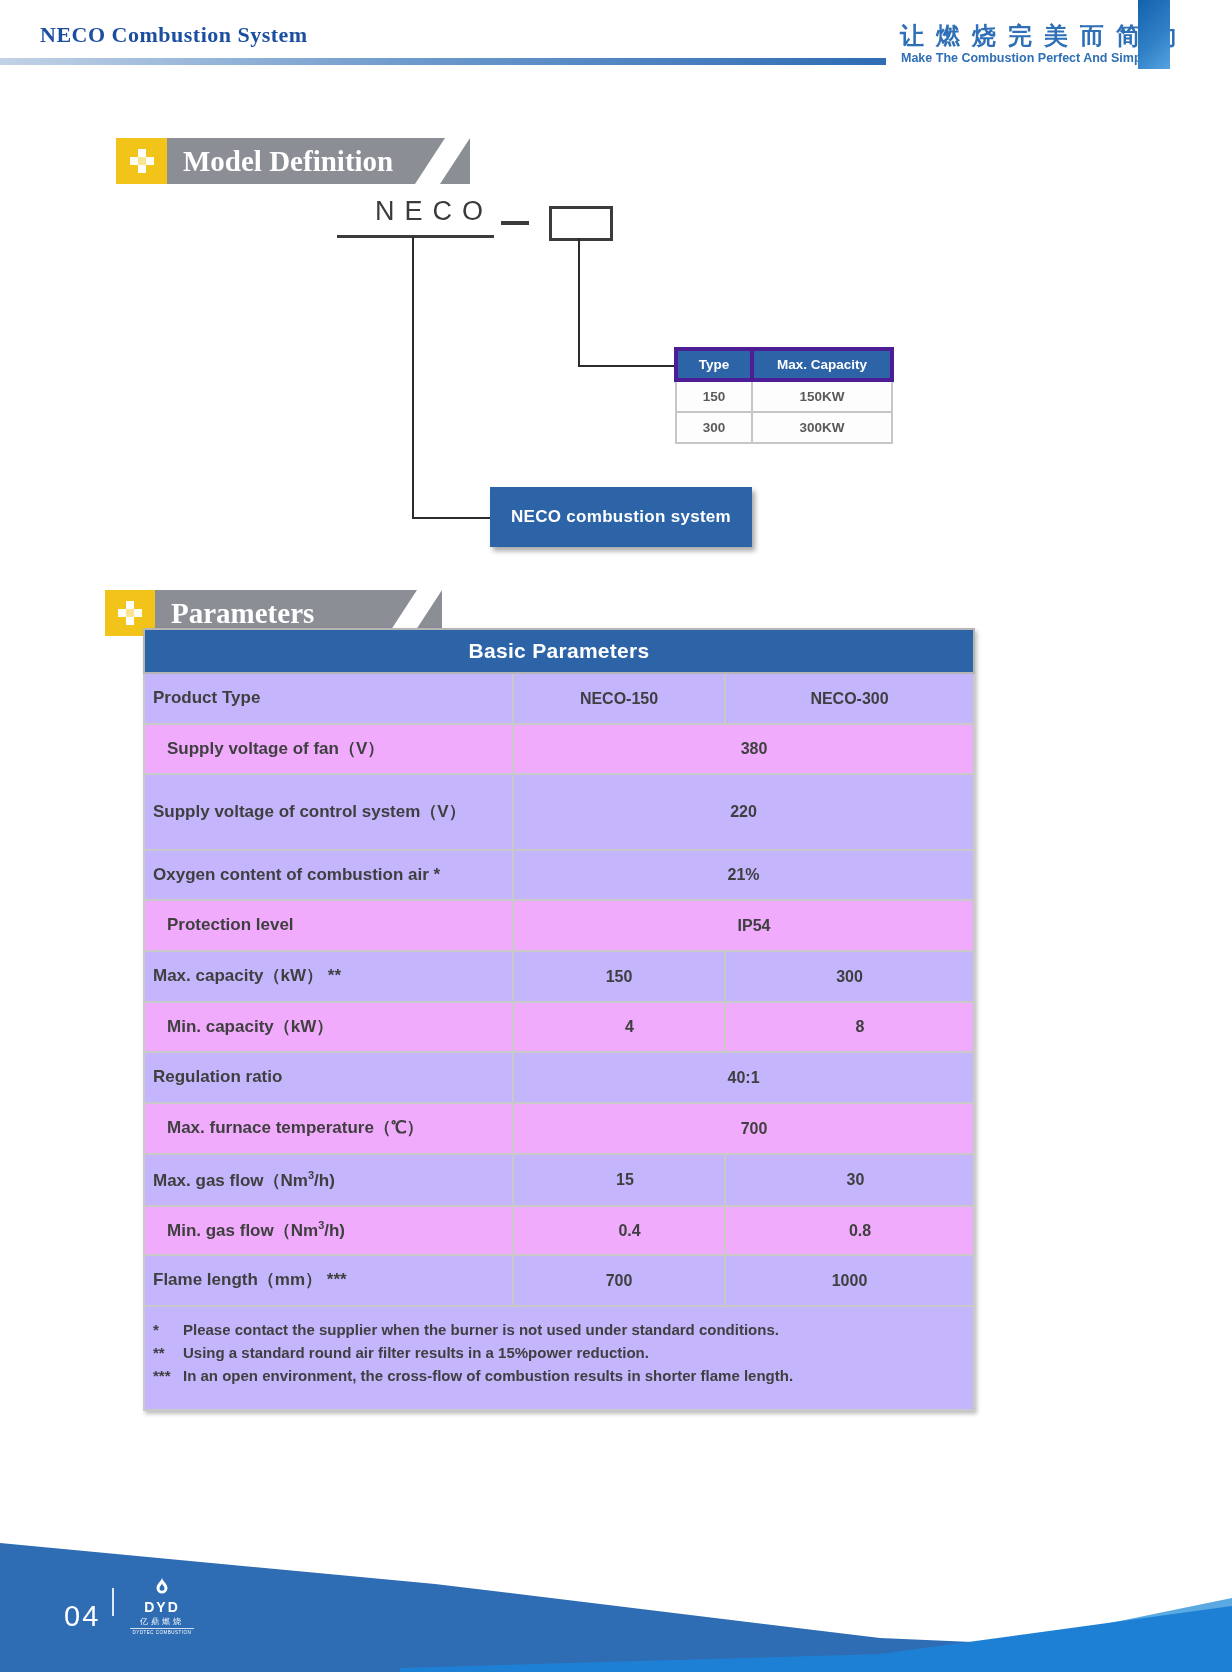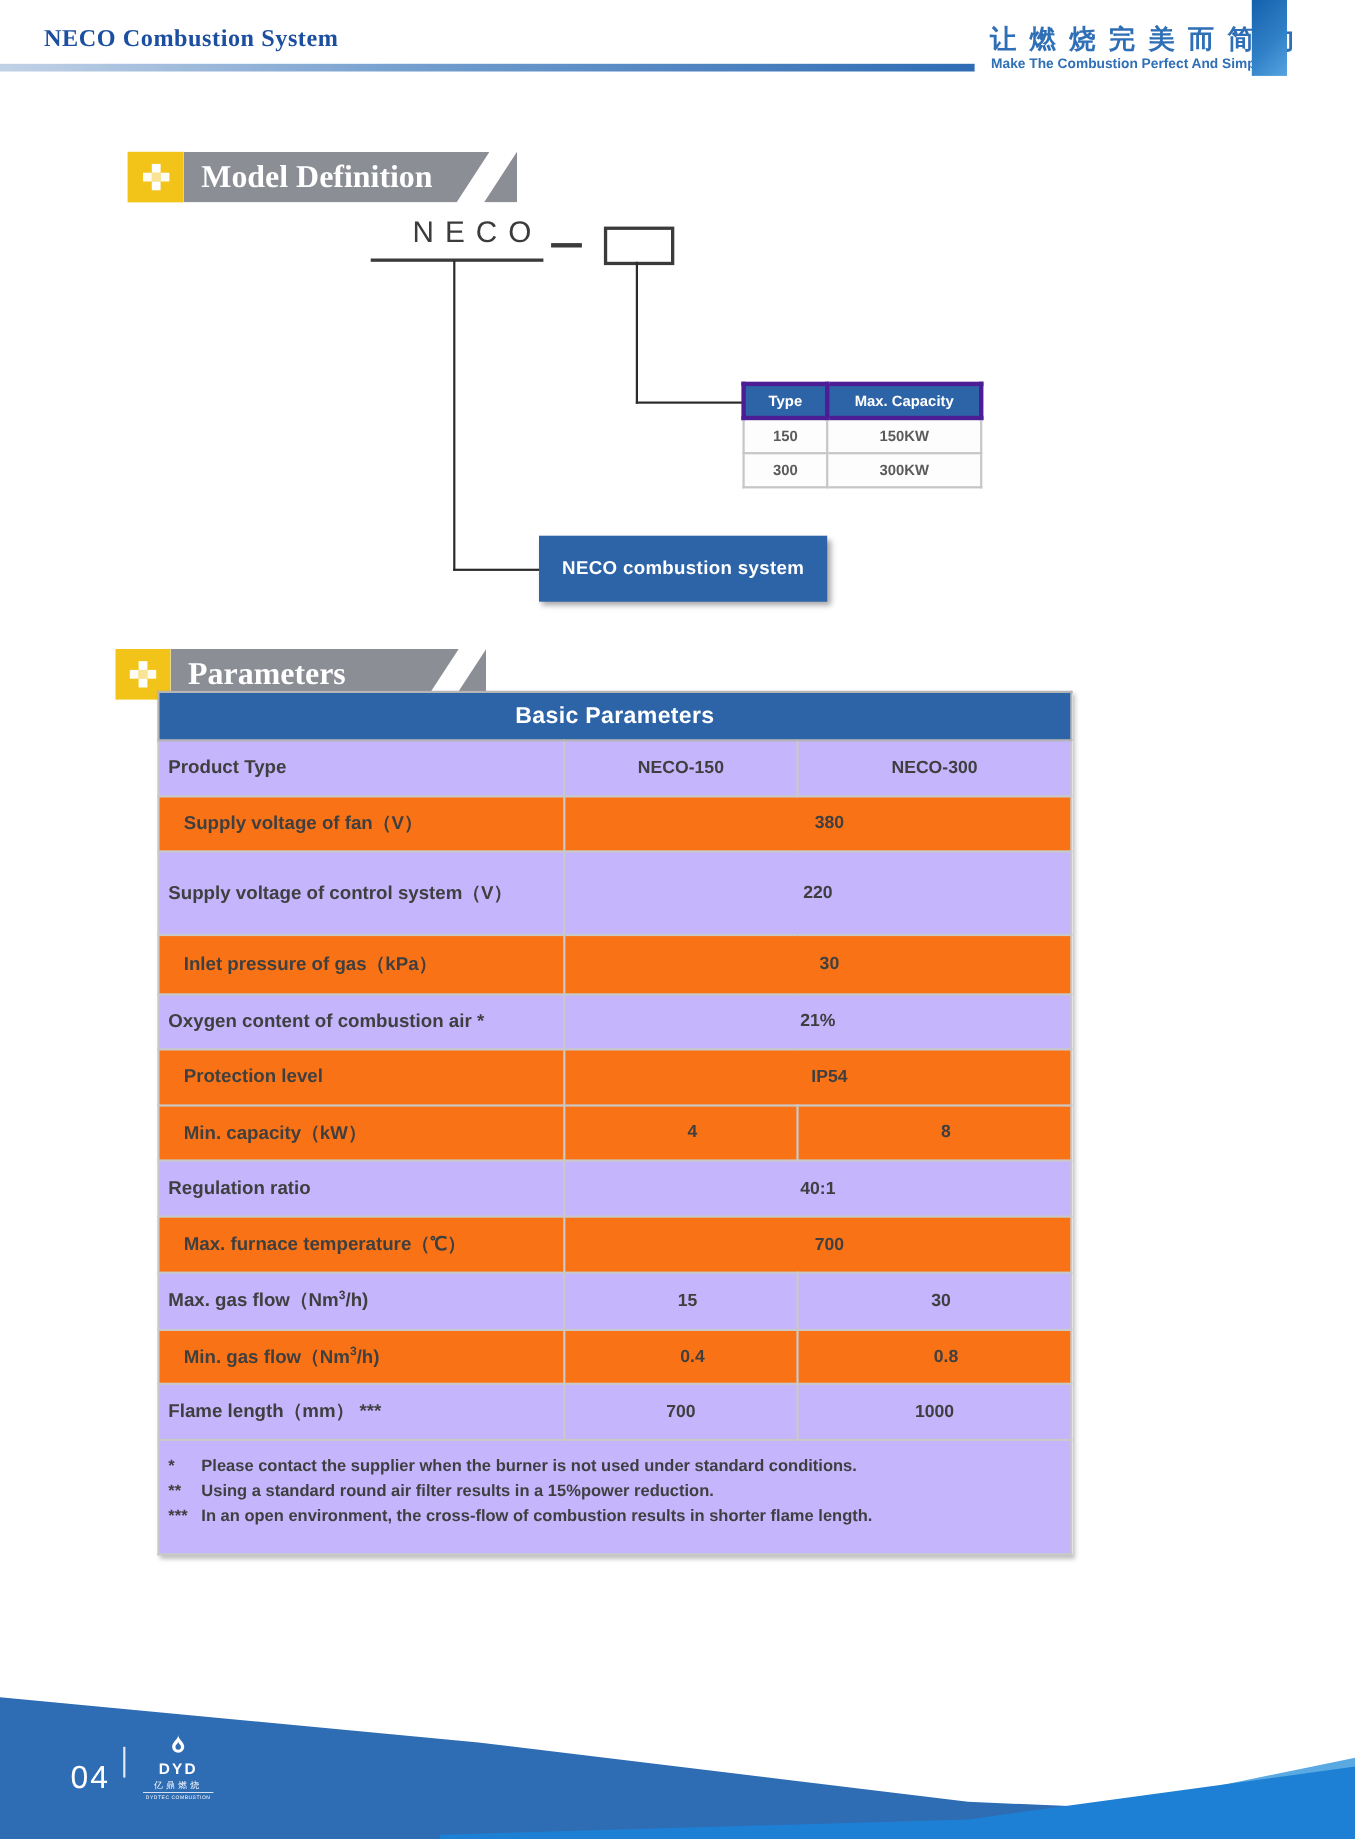--- a/index.html
+++ b/index.html
@@ -47,21 +47,21 @@
   
   .params{position:absolute;left:143px;top:628px;width:830px;border-collapse:collapse;
           table-layout:fixed;box-shadow:2px 3px 4px rgba(0,0,0,.25);}
   .params th{background:#2d64a8;color:#fff;font-size:21px;font-weight:700;height:40px;
              border:2px solid #b5b5b5;letter-spacing:.3px;}
   .params td{border:2px solid #c9c9c9;color:#3f3f3f;font-weight:700;}
   .params td.lbl{font-size:17px;padding-left:8px;line-height:1.35;}
   .params td.val{font-size:16px;text-align:center;}
   .params tr.alt td{background:#ebebeb;}
   .params tr td{background:#c4b5fd;}
-  .params tr.alt td{background:#f97316;padding-left:22px;}
+  .params tr.alt td{background:#f0abfc;padding-left:22px;}
   .r-h47 td{height:47px;} .r-h46 td{height:46px;} .r-h72 td{height:72px;}
   .r-h50 td{height:50px;} .r-h48 td{height:48px;padding-left:13px;} .r-h45 td{height:45px;}
   .fn-cell{padding:14px 10px 10px 8px;vertical-align:top;height:78px;}
   .fn-line{font-size:15px;font-weight:700;color:#3f3f3f;margin-bottom:6px;display:flex;}
   .fn-marker{display:inline-block;width:30px;flex:0 0 30px;}
   sup{font-size:11px;}
 
   
   .footer-svg{position:absolute;left:0;top:1442px;width:1232px;height:230px;}
   .page-no{position:absolute;left:64px;top:1584px;color:#fff;font-size:29px;font-weight:300;letter-spacing:2px;margin-top:16px;}
@@ -168,35 +168,36 @@
     <tr class="alt r-h46">
       <td class="lbl">Supply voltage of fan（V）</td>
       <td class="val" colspan="2">380</td>
     </tr>
 
     <tr class="r-h72">
       <td class="lbl">Supply voltage of control system（V）</td>
       <td class="val" colspan="2">220</td>
     </tr>
 
-    <tr class="alt r-h50">
-      <td class="lbl">Inlet pressure of gas（kPa）</td>
-      <td class="val" colspan="2">30</td>
-    </tr>
 
     <tr class="r-h46">
       <td class="lbl">Oxygen content of combustion air *</td>
       <td class="val" colspan="2">21%</td>
     </tr>
 
     <tr class="alt r-h47">
       <td class="lbl">Protection level</td>
       <td class="val" colspan="2">IP54</td>
     </tr>
 
+    <tr class="r-h47">
+      <td class="lbl">Max. capacity（kW） **</td>
+      <td class="val">150</td>
+      <td class="val">300</td>
+    </tr>
 
     <tr class="alt r-h46">
       <td class="lbl">Min. capacity（kW）</td>
       <td class="val">4</td>
       <td class="val">8</td>
     </tr>
 
     <tr class="r-h47">
       <td class="lbl">Regulation ratio</td>
       <td class="val" colspan="2">40:1</td>

